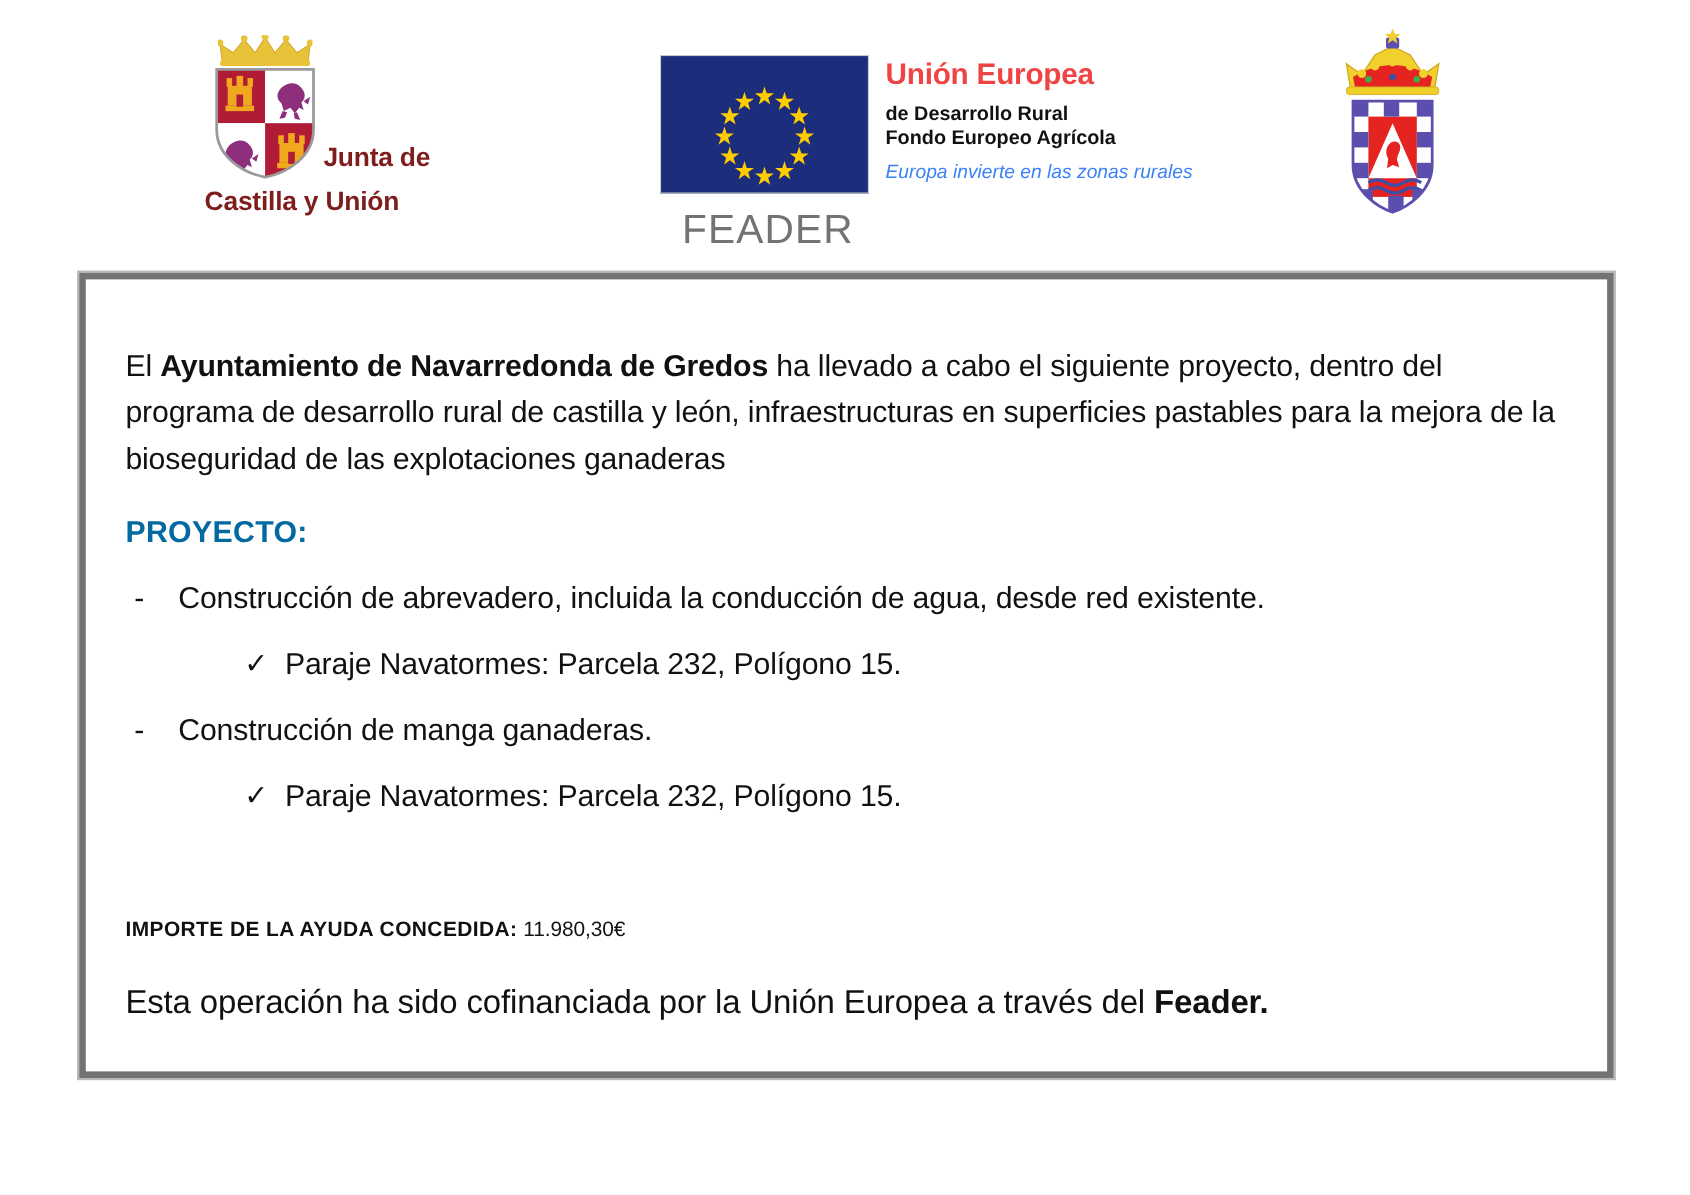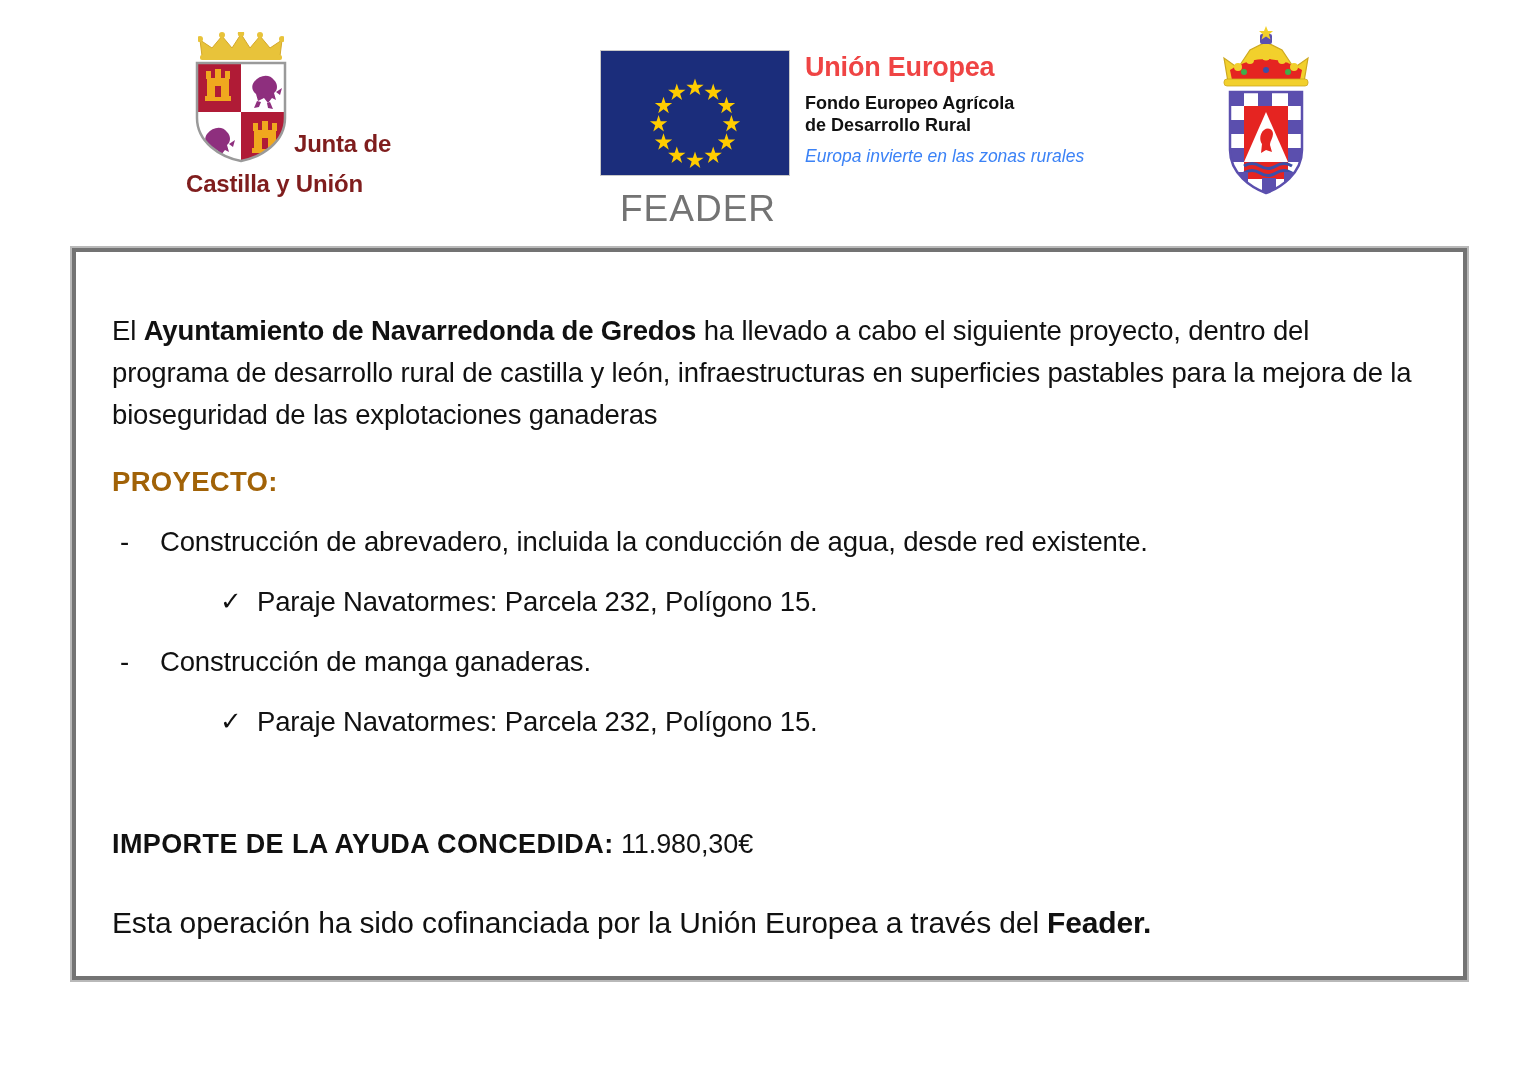--- a/index.html
+++ b/index.html
@@ -146,21 +146,21 @@
   }
 
   
   .frame {
     position: absolute;
     left: 72px;
     top: 248px;
     width: 1395px;
     height: 732px;
     box-sizing: border-box;
-    border: 4px solid #737373;
+    border: 6px solid #737373;
     background: #ffffff;
     box-shadow: 0 0 0 2px #b9b9b9;
   }
 
   .content {
     position: absolute;
     left: 36px;
     top: 58px;
     width: 1320px;
   }
@@ -171,21 +171,21 @@
     color: #111111;
     margin: 0 0 26px 0;
     letter-spacing: -0.15px;
   }
   .para b { font-weight: bold; }
 
   .heading {
     font-size: 27.5px;
     font-weight: bold;
     line-height: 40px;
-    color: #a16207;
+    color: #0369a1;
     margin: 0 0 20px 0;
     letter-spacing: 0.3px;
   }
 
   .bullet-row {
     position: relative;
     font-size: 27.5px;
     line-height: 40px;
     color: #111111;
     margin: 0 0 20px 0;
@@ -211,24 +211,24 @@
   .check-mark {
     position: absolute;
     left: 108px;
     top: -1px;
     font-size: 26px;
   }
 
   .spacer { height: 62px; }
 
   .amount-row {
-    font-size: 27px;
-    line-height: 40px;
-    color: #111111;
-    margin: 0 0 39px 0;
+    font-size: 19px;
+    line-height: 40px;
+    color: #111111;
+    margin: 0 0 26px 0;
     letter-spacing: -0.1px;
   }
   .amount-row .amount-label {
     font-weight: bold;
     letter-spacing: 0.4px;
   }
 
   .closing {
     font-size: 30px;
     line-height: 40px;
@@ -326,22 +326,22 @@
           <polygon points="76.5,33 78.6,39.4 85.3,39.4 79.9,43.4 81.9,49.8 76.5,45.8 71.1,49.8 73.1,43.4 67.7,39.4 74.4,39.4"></polygon>
         </g>
       </svg>
     </div>
 
     <div class="eu-feader">FEADER</div>
 
     <div class="eu-texts">
       <div class="eu-title">Unión Europea</div>
       <div class="eu-sub">
+        <div>de Desarrollo Rural</div>
         <div>Fondo Europeo Agrícola</div>
-        <div>de Desarrollo Rural</div>
       </div>
       <div class="eu-tag">Europa invierte en las zonas rurales</div>
     </div>
   </div>
 
   <svg class="town-arms" viewBox="0 0 100 172">
 
     <g>
       <path d="M12 56 L8 32 L22 42 L34 24 L50 16 L66 24 L78 42 L92 32 L88 56 Z" fill="#f2d02c" stroke="#cda820" stroke-width="1.2"></path>
       <path d="M14 44 C26 36 40 33 50 33 C60 33 74 36 86 44 L84 54 L16 54 Z" fill="#e52421"></path>

